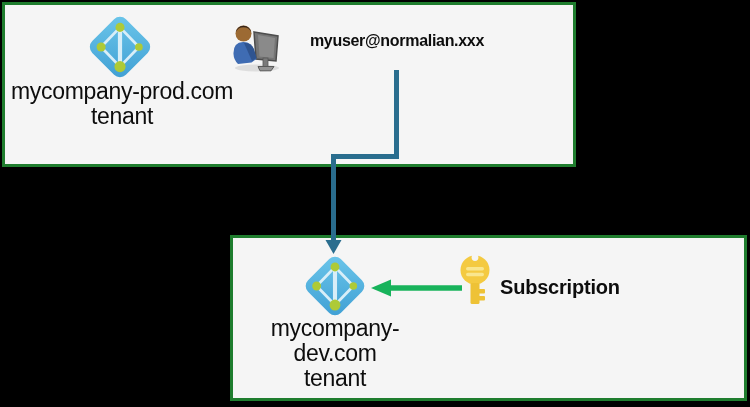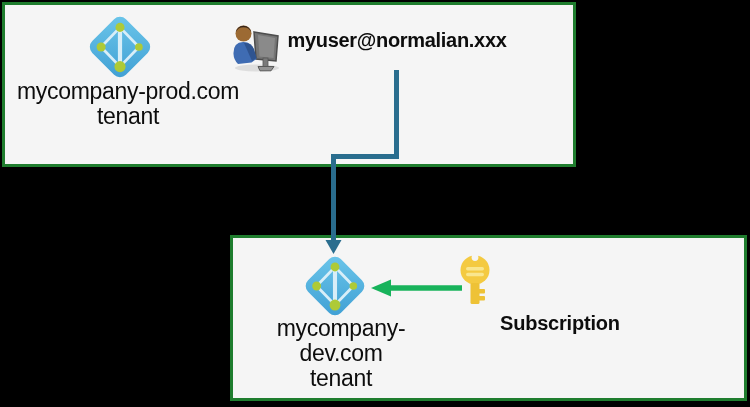--- a/index.html
+++ b/index.html
@@ -8,31 +8,31 @@
     font-family:"Liberation Sans", sans-serif;color:#0d0d0d;
   }
   .tenant-box{
     position:absolute;background:#f5f5f5;border:3px solid #1f7d2e;box-sizing:border-box;
   }
   .box-prod{left:2px;top:2px;width:574px;height:165px;}
   .box-dev{left:230px;top:235px;width:517px;height:166px;}
   .abs{position:absolute;}
   .tenant-label{
     position:absolute;text-align:center;font-size:23px;line-height:25px;
-    letter-spacing:-0.3px;color:#0d0d0d;padding-left:6px;
+    letter-spacing:-0.3px;color:#0d0d0d;
   }
   .prod-label{left:2px;top:79px;width:240px;}
   .dev-label{left:231px;top:316px;width:208px;}
   .account-label{
     position:absolute;left:266px;top:29px;width:262px;text-align:center;
-    font-size:20px;line-height:23px;font-weight:bold;letter-spacing:-0.3px;
+    font-size:16px;line-height:23px;font-weight:bold;letter-spacing:-0.3px;
   }
   .subscription-label{
     position:absolute;left:500px;top:276px;font-size:20px;font-weight:bold;
-    white-space:nowrap;letter-spacing:-0.2px;margin-top:36px;
+    white-space:nowrap;letter-spacing:-0.2px;
   }
   .overlay{position:absolute;left:0;top:0;pointer-events:none;}
   .icon{display:block;}
 </style>
 </head>
 <body>
 
 <div class="canvas">
 
   <div class="tenant-box box-prod"></div>

